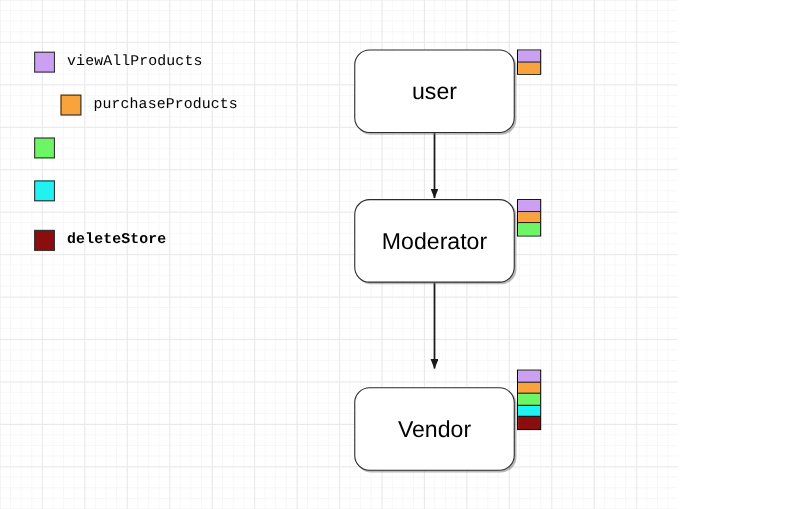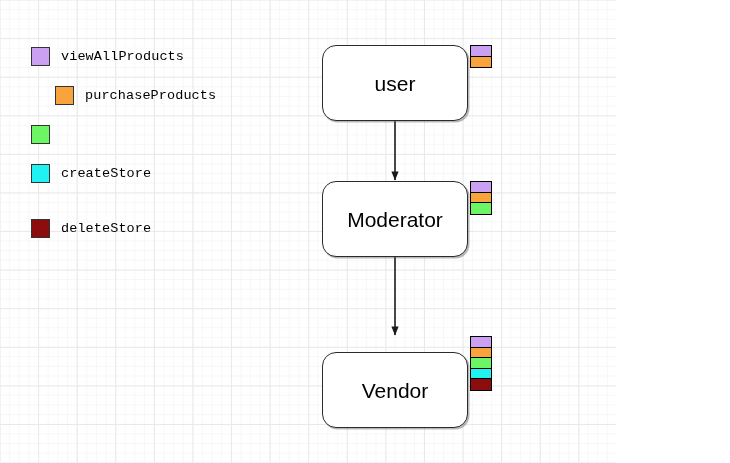--- a/index.html
+++ b/index.html
@@ -140,24 +140,23 @@
       <span class="legend-swatch" style="background:#f8a33c;"></span>
       <span class="legend-label">purchaseProducts</span>
     </div>
 
     <div class="legend-row" style="left:31px; top:124px;">
       <span class="legend-swatch" style="background:#6cf564;"></span>
     </div>
 
     <div class="legend-row" style="left:31px; top:163px;">
       <span class="legend-swatch" style="background:#20f2f2;"></span>
-      <span class="legend-label">createStore</span>
     </div>
 
-    <div class="legend-row" style="left:31px; top:218px;">
+    <div class="legend-row" style="left:31px; top:208px;font-weight:bold;">
       <span class="legend-swatch tex-lines" style="background:#8c0d0d;"></span>
       <span class="legend-label">deleteStore</span>
     </div>
 
   </div>
 
   <div class="node" style="left:322px; top:45px; width:146px; height:76px;">
     <span class="node-label">user</span>
   </div>
   <div class="strip-stack" style="left:470px; top:45px;">

